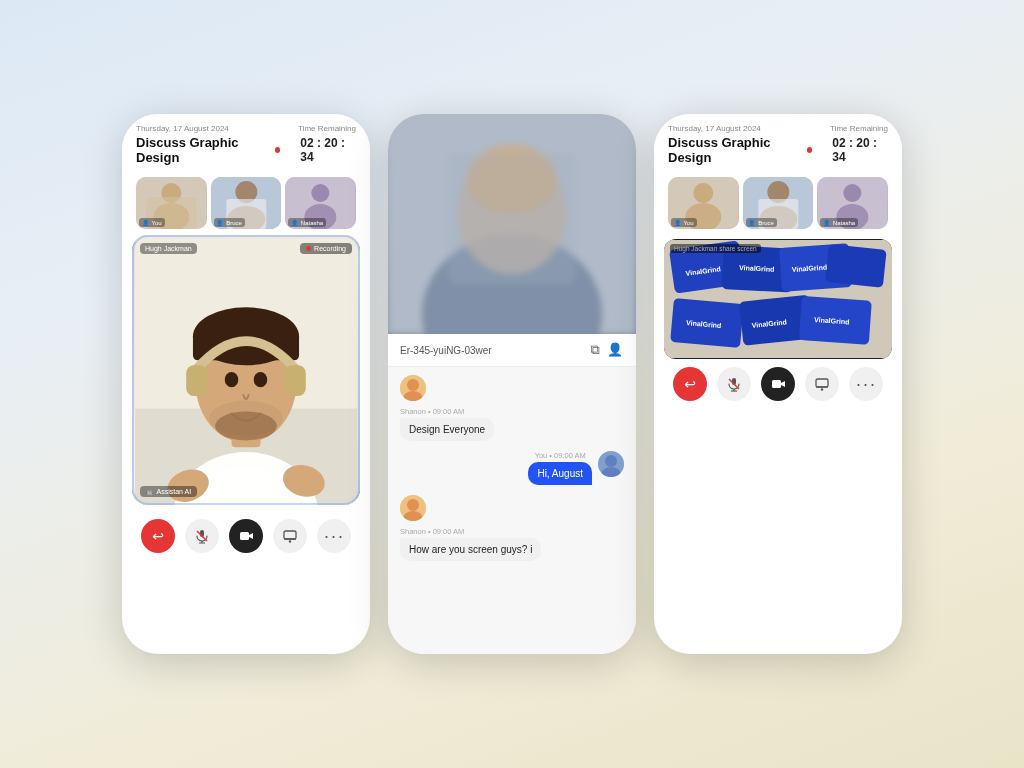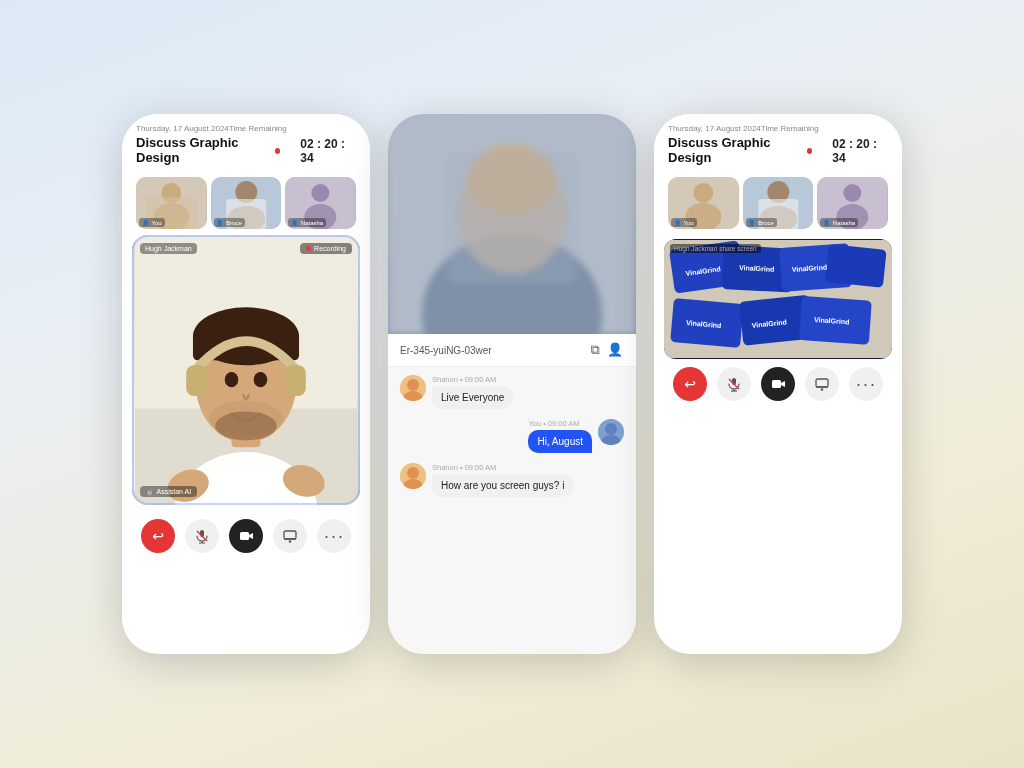--- a/index.html
+++ b/index.html
@@ -40,36 +40,37 @@
       flex-direction: column;
     }
 
     
     .phone-header {
       padding: 10px 14px 6px;
       background: #fff;
     }
     .header-top {
       display: flex;
+      justify-content: space-between;
       align-items: flex-start;
       margin-bottom: 2px;
     }
     .header-date {
       font-size: 8px;
       color: #888;
     }
     .header-time-label {
       font-size: 8px;
       color: #888;
       text-align: right;
     }
     .header-middle {
       display: flex;
       justify-content: space-between;
-      align-items: flex-end;
+      align-items: center;
     }
     .meeting-title {
       font-size: 13px;
       font-weight: 700;
       color: #111;
     }
     .timer {
       display: flex;
       align-items: center;
       gap: 20px;
@@ -288,20 +289,21 @@
       overflow-y: auto;
       padding: 8px 12px;
       display: flex;
       flex-direction: column;
       gap: 10px;
     }
     .msg-row {
       display: flex;
       align-items: flex-start;
       gap: 6px;
+      flex-direction: column;
     }
     .msg-row.right {
       flex-direction: row-reverse;
     }
     .avatar-circle {
       width: 26px;
       height: 26px;
       border-radius: 50%;
       background: #ddd;
       overflow: hidden;
@@ -323,21 +325,21 @@
       padding: 6px 9px;
       font-size: 10px;
       color: #222;
     }
     .msg-bubble.blue {
       background: #2254f4;
       color: #fff;
       border-radius: 10px 10px 0 10px;
     }
     .msg-row.right .msg-content {
-      align-items: flex-start;
+      align-items: center;
     }
 
     
     .split-video {
       flex: 1;
       margin: 0 10px;
       display: flex;
       flex-direction: column;
       gap: 4px;
       overflow: hidden;
@@ -550,21 +552,21 @@
               <circle cx="13" cy="10" r="6" fill="#e09050"></circle>
               <ellipse cx="13" cy="24" rx="10" ry="8" fill="#e09050"></ellipse>
             </svg>
           </div>
           <div class="msg-content">
             <span class="msg-meta">
               <span>Shanon</span>
               • <span>09:00 AM</span>
             </span>
             <div class="msg-bubble">
-              <span>Live Everyone</span>
+              <span>Design Everyone</span>
             </div>
           </div>
         </div>
 
         <div class="msg-row right">
           <div class="avatar-circle">
             <svg viewBox="0 0 26 26" xmlns="http://www.w3.org/2000/svg">
               <rect width="26" height="26" fill="#80a0d0"></rect>
               <circle cx="13" cy="10" r="6" fill="#6080c0"></circle>
               <ellipse cx="13" cy="24" rx="10" ry="8" fill="#6080c0"></ellipse>

